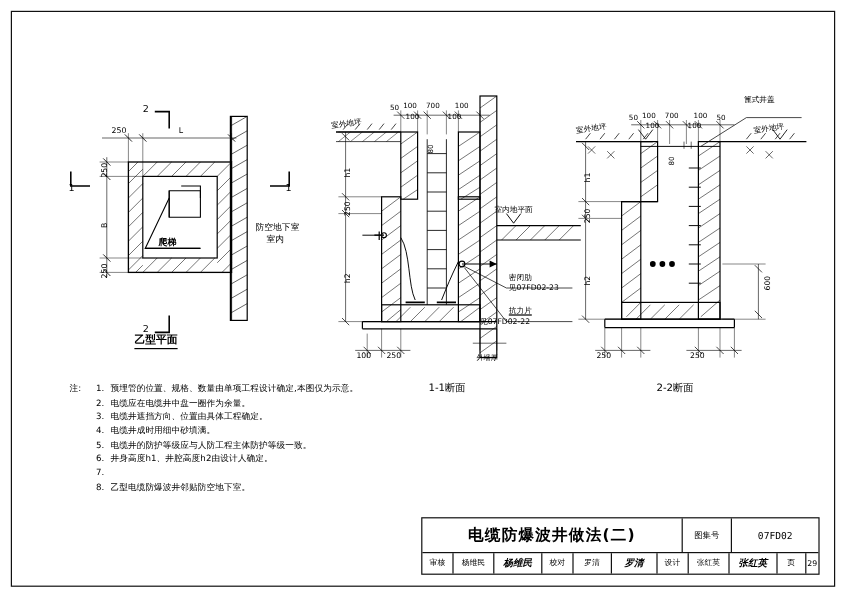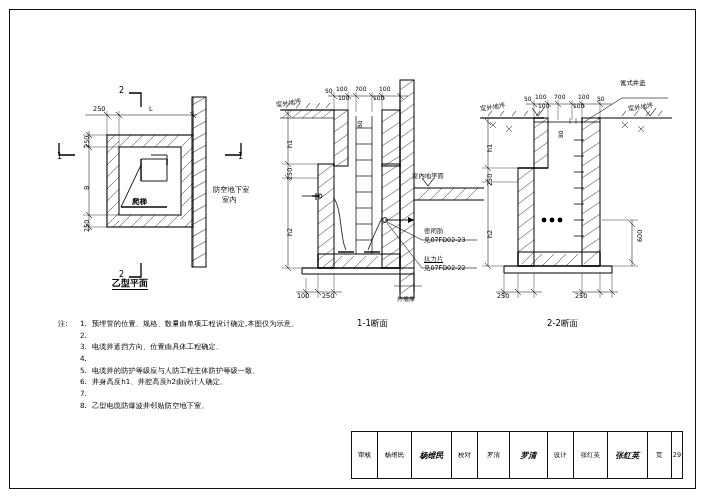--- a/index.html
+++ b/index.html
@@ -327,21 +327,21 @@
         </g>
       </g>
     </svg>
   </div>
 
   <div class="t t-cn" style="left:276px;top:100px;font-size:6.4px;transform:rotate(-8deg);">室外地坪</div>
   <div class="t t-cn" style="left:412px;top:172px;font-size:6.4px;font-family:Liberation Serif, serif;">室内地平面</div>
   <div class="t t-cn" style="left:424px;top:228px;font-size:6.4px;">密闭肋</div>
   <div class="t" style="left:424px;top:237px;font-size:6.4px;">见07FD02-23</div>
   <div class="t t-cn" style="left:424px;top:256px;font-size:6.4px;text-decoration:underline;">抗力片</div>
-  <div class="t" style="left:424px;top:265px;font-size:6.4px;">见07FD02-22</div>
+  <div class="t" style="left:400px;top:265px;font-size:6.4px;">见07FD02-22</div>
   <div class="t t-cn" style="left:397px;top:296px;font-size:6px;">外墙厚</div>
   <div class="t vtxt" style="left:287px;top:148px;font-size:6.4px;transform:rotate(-90deg);">h1</div>
   <div class="t vtxt" style="left:287px;top:180px;font-size:6.4px;transform:rotate(-90deg);">250</div>
   <div class="t vtxt" style="left:287px;top:236px;font-size:6.4px;transform:rotate(-90deg);">h2</div>
   <div class="t vtxt" style="left:357px;top:128px;font-size:6px;transform:rotate(-90deg);">80</div>
   <div class="t" style="left:325px;top:88px;font-size:6px;">50</div>
   <div class="t" style="left:336px;top:86px;font-size:6px;">100</div>
   <div class="t" style="left:355px;top:86px;font-size:6px;">700</div>
   <div class="t" style="left:379px;top:86px;font-size:6px;">100</div>
   <div class="t" style="left:338px;top:95px;font-size:6px;">100</div>
@@ -512,29 +512,31 @@
 
   <div class="notes">
     <div class="note-row">
       <div class="note-lead">注:</div>
       <div class="note-num">1.</div>
       <div class="note-tx">预埋管的位置、规格、数量由单项工程设计确定,本图仅为示意。</div>
     </div>
     <div class="note-row">
       <div class="note-lead"></div>
       <div class="note-num">2.</div>
+      <div class="note-tx">电缆应在电缆井中盘一圈作为余量。</div>
     </div>
     <div class="note-row">
       <div class="note-lead"></div>
       <div class="note-num">3.</div>
       <div class="note-tx">电缆井遮挡方向、位置由具体工程确定。</div>
     </div>
     <div class="note-row">
       <div class="note-lead"></div>
       <div class="note-num">4.</div>
+      <div class="note-tx">电缆井成时用细中砂填满。</div>
     </div>
     <div class="note-row">
       <div class="note-lead"></div>
       <div class="note-num">5.</div>
       <div class="note-tx">电缆井的防护等级应与人防工程主体防护等级一致。</div>
     </div>
     <div class="note-row">
       <div class="note-lead"></div>
       <div class="note-num">6.</div>
       <div class="note-tx">井身高度h1、井腔高度h2由设计人确定。</div>
@@ -544,20 +546,25 @@
       <div class="note-num">7.</div>
     </div>
     <div class="note-row">
       <div class="note-lead"></div>
       <div class="note-num">8.</div>
       <div class="note-tx">乙型电缆防爆波井邻贴防空地下室。</div>
     </div>
   </div>
 
   <div id="titleblock">
+    <div class="tb-top">
+      <div class="tb-title t-cn">电缆防爆波井做法(二)</div>
+      <div class="tb-atlaslabel t-cn">图集号</div>
+      <div class="tb-atlasval">07FD02</div>
+    </div>
     <div class="tb-bot">
       <div class="cell" style="width:26px;">审核</div>
       <div class="cell" style="width:34px;">杨维民</div>
       <div class="cell sig" style="width:40px;">杨维民</div>
       <div class="cell" style="width:26px;">校对</div>
       <div class="cell" style="width:32px;">罗清</div>
       <div class="cell sig" style="width:38px;">罗清</div>
       <div class="cell" style="width:26px;">设计</div>
       <div class="cell" style="width:34px;">张红英</div>
       <div class="cell sig" style="width:40px;">张红英</div>

